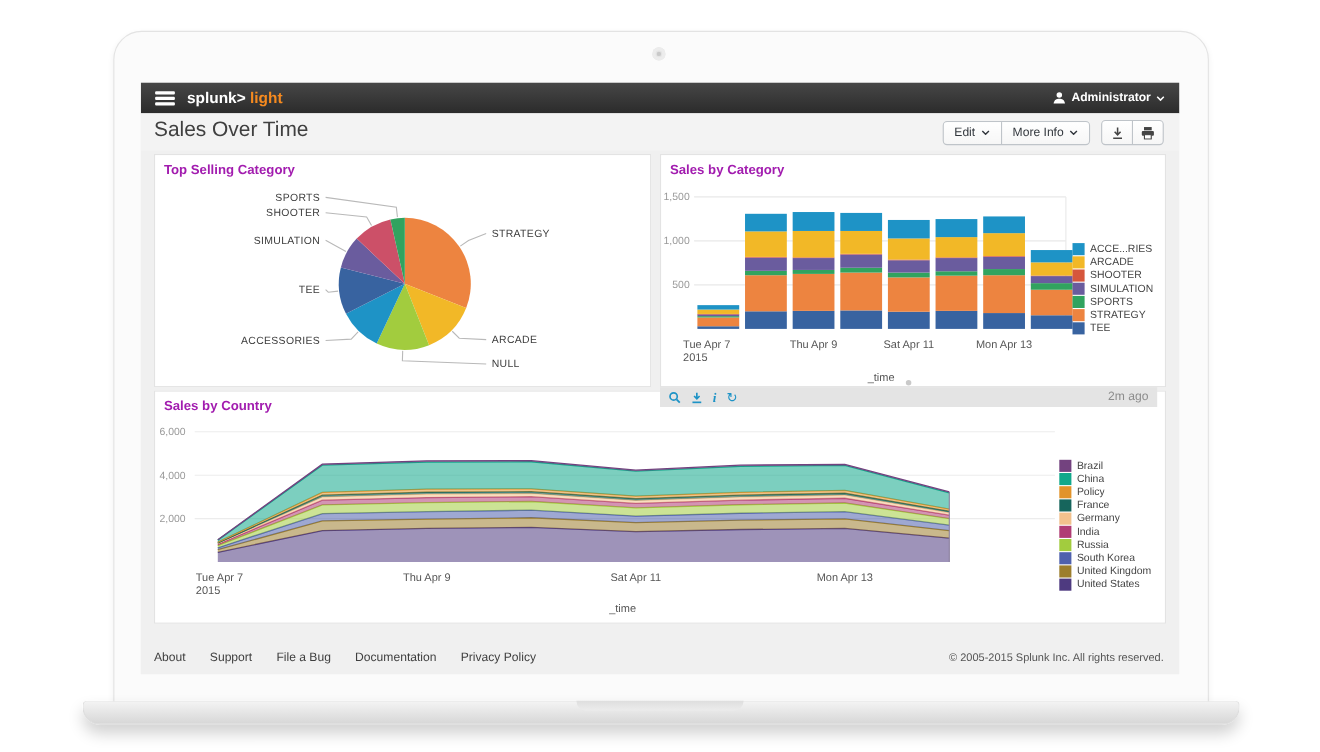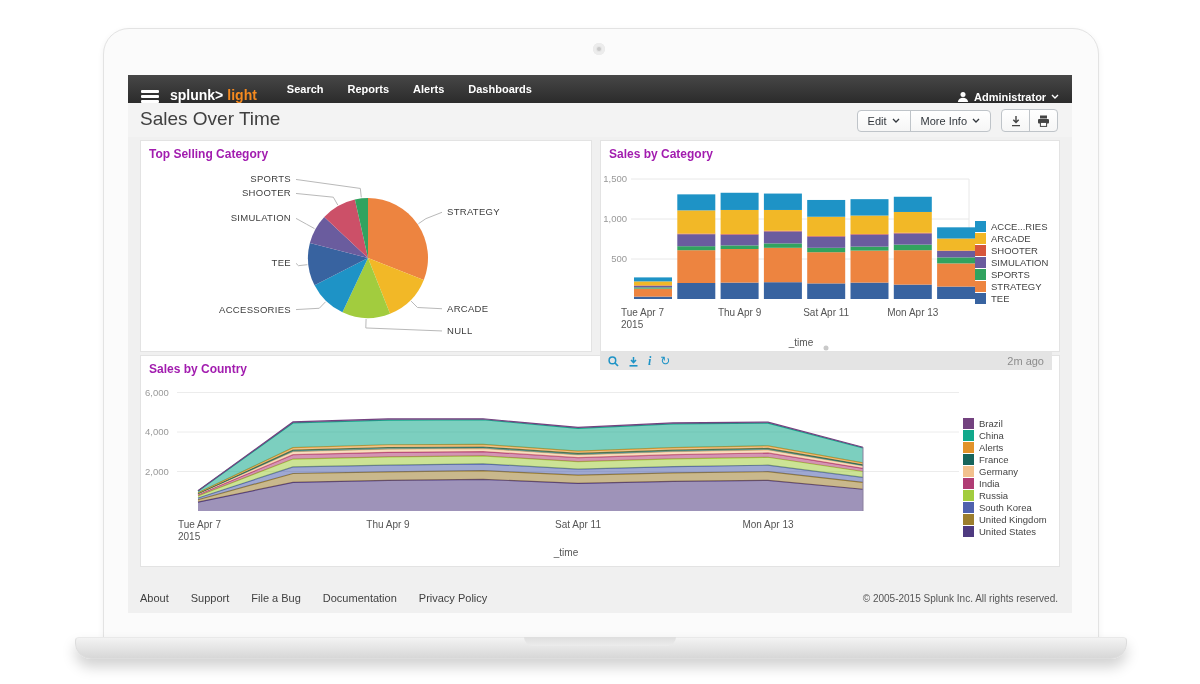--- a/index.html
+++ b/index.html
@@ -19,21 +19,21 @@
     box-shadow:0 8px 14px rgba(0,0,0,0.18);}
   .base-notch{position:absolute;left:524px;top:637px;width:152px;height:9px;
     background:linear-gradient(#dedede,#ececec);border-radius:0 0 10px 10px;}
 
   
   .screen{position:absolute;left:128px;top:75px;width:944px;height:538px;background:#f0f0f0;
     border:0;overflow:hidden;}
 
   
   .topnav{position:absolute;left:0;top:0;width:1032px;height:28px;
-    background:linear-gradient(#474747,#2b2b2b);display:flex;align-items:flex-end;}
+    background:linear-gradient(#474747,#2b2b2b);display:flex;align-items:center;}
   .hamburger{width:18px;height:13px;margin-left:13px;display:flex;flex-direction:column;justify-content:space-between;cursor:pointer;}
   .hamburger span{display:block;height:3px;background:#fff;border-radius:1px;}
   .logo{margin-left:11px;font-size:14px;font-weight:bold;color:#fff;letter-spacing:0;}
   .logo-sub{color:#f68a1f;font-weight:bold;font-size:14px;margin-left:4px;}
   .nav-items{display:flex;margin-left:18px;}
   .nav-item{color:#fff;font-size:11px;font-weight:bold;padding:0 12px;line-height:28px;cursor:pointer;}
   .nav-right{margin-left:auto;display:flex;align-items:center;}
   .nav-user,.nav-help{display:flex;align-items:center;color:#fff;font-size:11px;font-weight:bold;margin-right:18px;cursor:pointer;}
   .nav-user svg,.nav-help svg{margin-right:5px;}
   .caret{margin-left:5px;}
@@ -96,26 +96,20 @@
 <div class="screen">
 
   <div class="topnav">
     <div class="hamburger">
         <span></span>
         <span></span>
         <span></span>
       </div>
     <div class="logo"><span>splunk&gt;</span></div>
     <div class="logo-sub">light</div>
-    <div class="nav-items">
-      <div class="nav-item">Search</div>
-      <div class="nav-item">Reports</div>
-      <div class="nav-item">Alerts</div>
-      <div class="nav-item">Dashboards</div>
-    </div>
     <div class="nav-right">
       <div class="nav-user">
         <svg width="12" height="12" viewBox="0 0 12 12">
             <circle cx="6" cy="3.4" r="2.5" fill="#fff"></circle>
             <path d="M0.8 11 C1.4 7.8 3.4 6.8 6 6.8 C8.6 6.8 10.6 7.8 11.2 11 Z" fill="#fff"></path>
           </svg>
         <span>Administrator</span>
         <svg class="caret" width="8" height="5" viewBox="0 0 8 5">
             <polyline points="1,1 4,4 7,1" fill="none" stroke="#fff" stroke-width="1.4"></polyline>
           </svg>
@@ -367,21 +361,21 @@
           <div class="lg-row">
             <span class="lg-sw" style="background: rgb(115, 66, 127);"></span>
             <span class="lg-lb">Brazil</span>
           </div>
           <div class="lg-row">
             <span class="lg-sw" style="background: rgb(17, 168, 139);"></span>
             <span class="lg-lb">China</span>
           </div>
           <div class="lg-row">
             <span class="lg-sw" style="background: rgb(226, 147, 42);"></span>
-            <span class="lg-lb">Alerts</span>
+            <span class="lg-lb">Policy</span>
           </div>
           <div class="lg-row">
             <span class="lg-sw" style="background: rgb(22, 101, 92);"></span>
             <span class="lg-lb">France</span>
           </div>
           <div class="lg-row">
             <span class="lg-sw" style="background: rgb(242, 193, 141);"></span>
             <span class="lg-lb">Germany</span>
           </div>
           <div class="lg-row">

